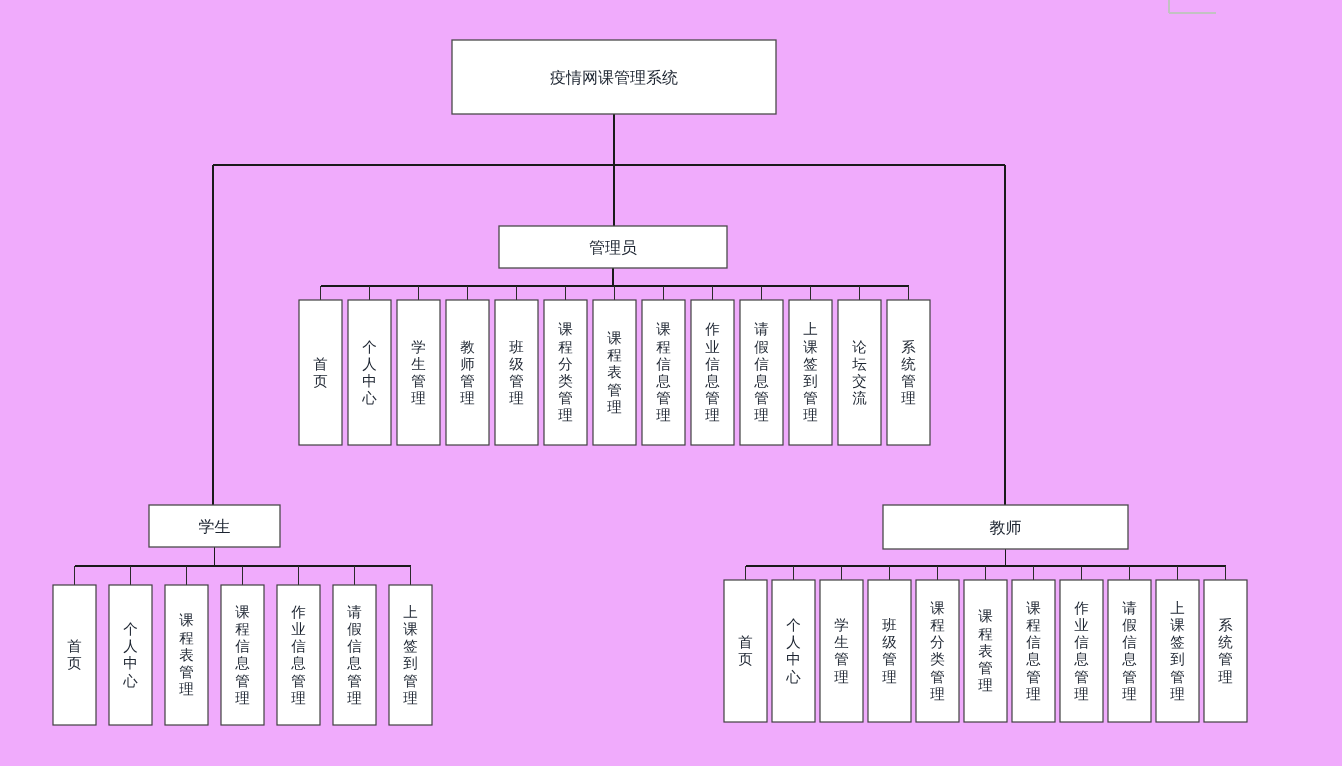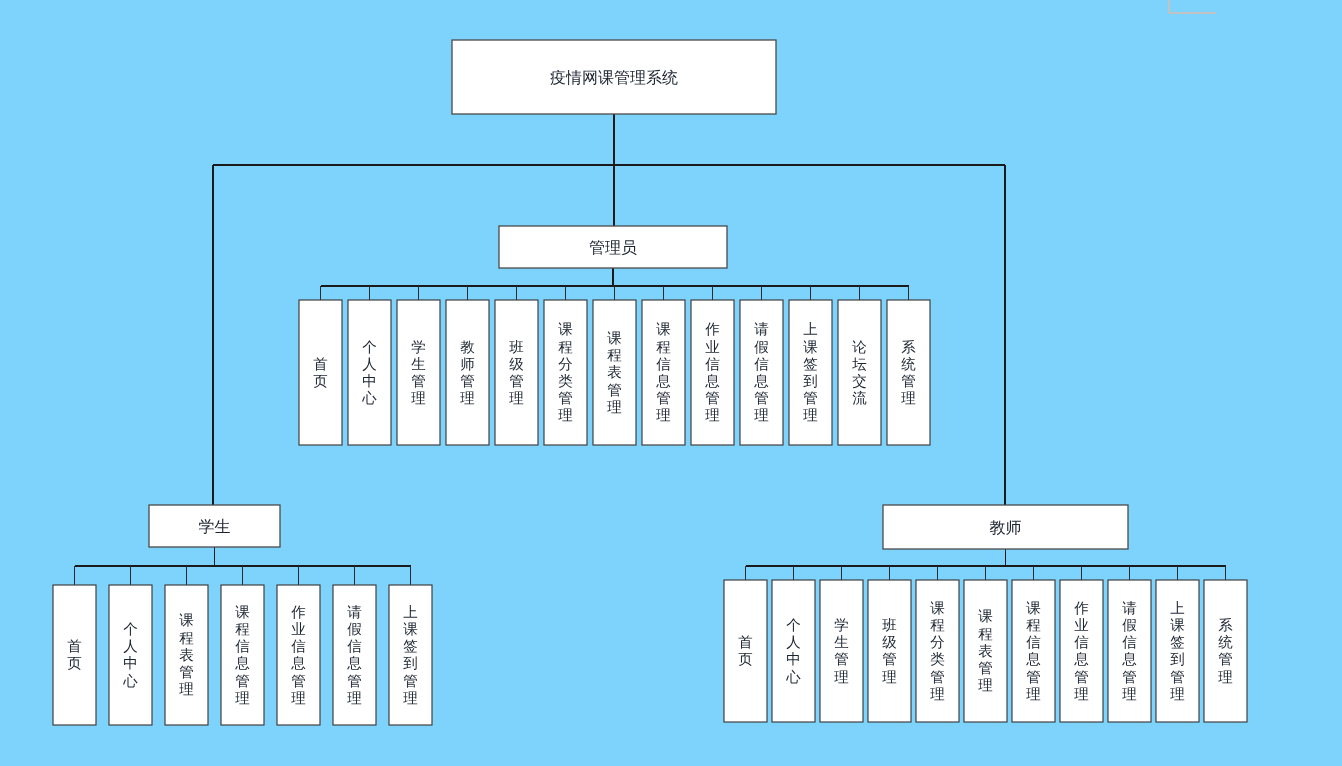--- a/index.html
+++ b/index.html
@@ -10,21 +10,21 @@
   body {
     width: 1342px;
     height: 766px;
     overflow: hidden;
     font-family: "DejaVu Sans", "Liberation Sans", sans-serif;
   }
   #diagram-root {
     position: relative;
     width: 1342px;
     height: 766px;
-    background: #7dd3fc;
+    background: #f0abfc;
   }
   svg#org-chart {
     display: block;
     width: 1342px;
     height: 766px;
   }
   .node-box {
     fill: #ffffff;
     stroke: #404040;
     stroke-width: 1.2;

